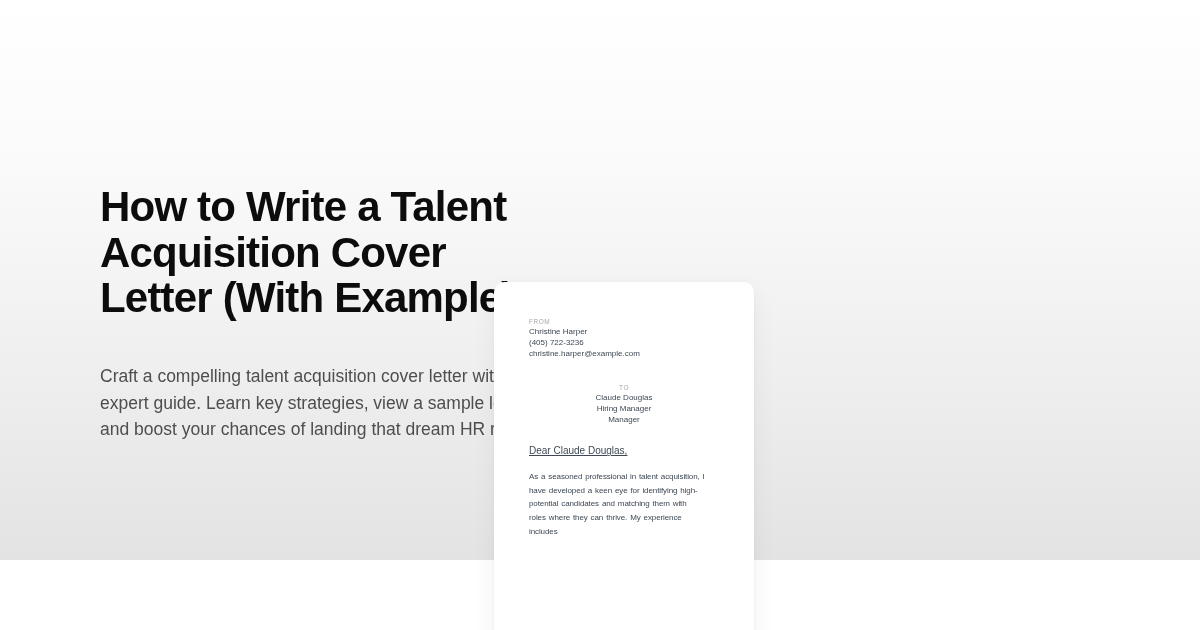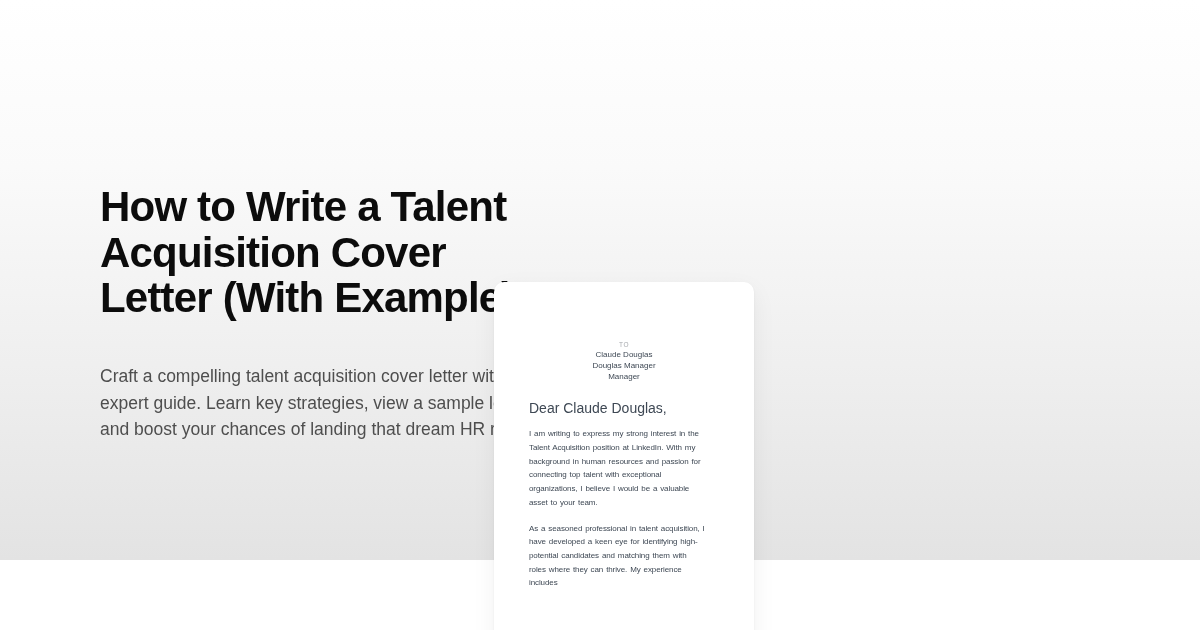--- a/index.html
+++ b/index.html
@@ -63,23 +63,24 @@
     color: #a6a9ad;
   }
   .contact-line {
     font-size: 8px;
     line-height: 11.2px;
     color: #3e4854;
   }
   .to-block { margin-top: 23px; text-align: center; }
   .salutation {
     margin: 19px 0 4px 0;
-    font-size: 14px;
+    font-size: 10px;
     line-height: 13.7px;
     color: #3e4854;
+    text-decoration: underline;
   }
   .para {
     margin: 12px 0 0 0;
     font-size: 8px;
     line-height: 13.7px;
     letter-spacing: -0.1px;
     word-spacing: 0.8px;
     color: #3e4854;
     white-space: pre-line;
   }
@@ -92,36 +93,36 @@
   <h1 class="title">How to Write a Talent
 Acquisition Cover
 Letter (With Example)</h1>
 
   <p class="subtitle">Craft a compelling talent acquisition cover letter with our
 expert guide. Learn key strategies, view a sample letter,
 and boost your chances of landing that dream HR role.</p>
 
   <div class="card">
 
+    <div class="from-block">
+      <div class="contact-label">FROM</div>
+      <div class="contact-line">Christine Harper</div>
+      <div class="contact-line">(405) 722-3236</div>
+      <div class="contact-line">christine.harper@example.com</div>
+    </div>
 
     <div class="to-block">
       <div class="contact-label">TO</div>
       <div class="contact-line">Claude Douglas</div>
-      <div class="contact-line">Douglas Manager</div>
+      <div class="contact-line">Hiring Manager</div>
       <div class="contact-line">Manager</div>
     </div>
 
     <p class="salutation">Dear Claude Douglas,</p>
 
-    <p class="para">I am writing to express my strong interest in the
-Talent Acquisition position at LinkedIn. With my
-background in human resources and passion for
-connecting top talent with exceptional
-organizations, I believe I would be a valuable
-asset to your team.</p>
 
     <p class="para">As a seasoned professional in talent acquisition, I
 have developed a keen eye for identifying high-
 potential candidates and matching them with
 roles where they can thrive. My experience
 includes</p>
 
   </div>
 
 </div>

